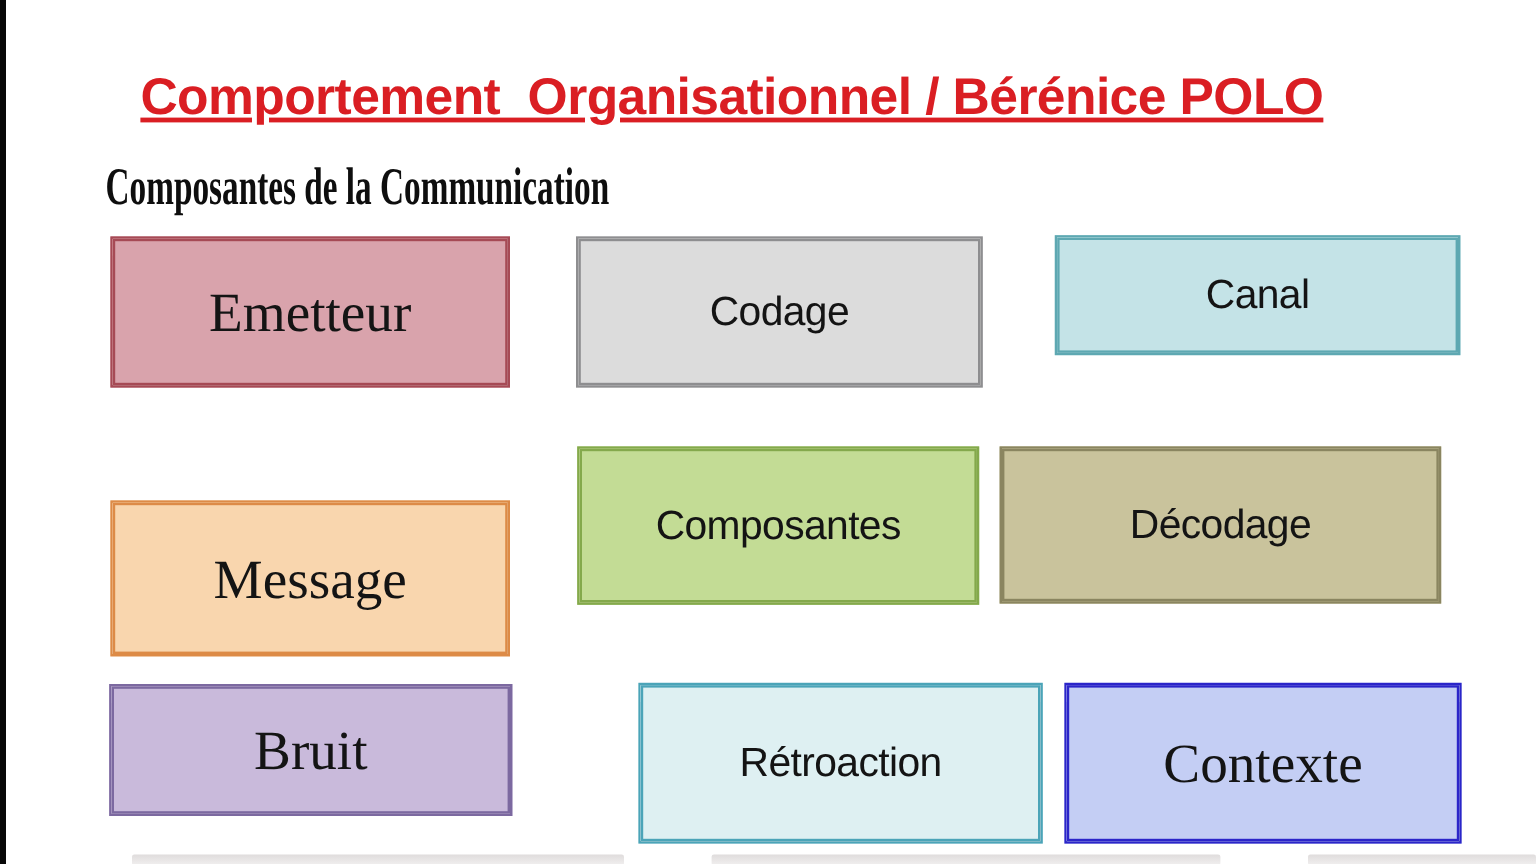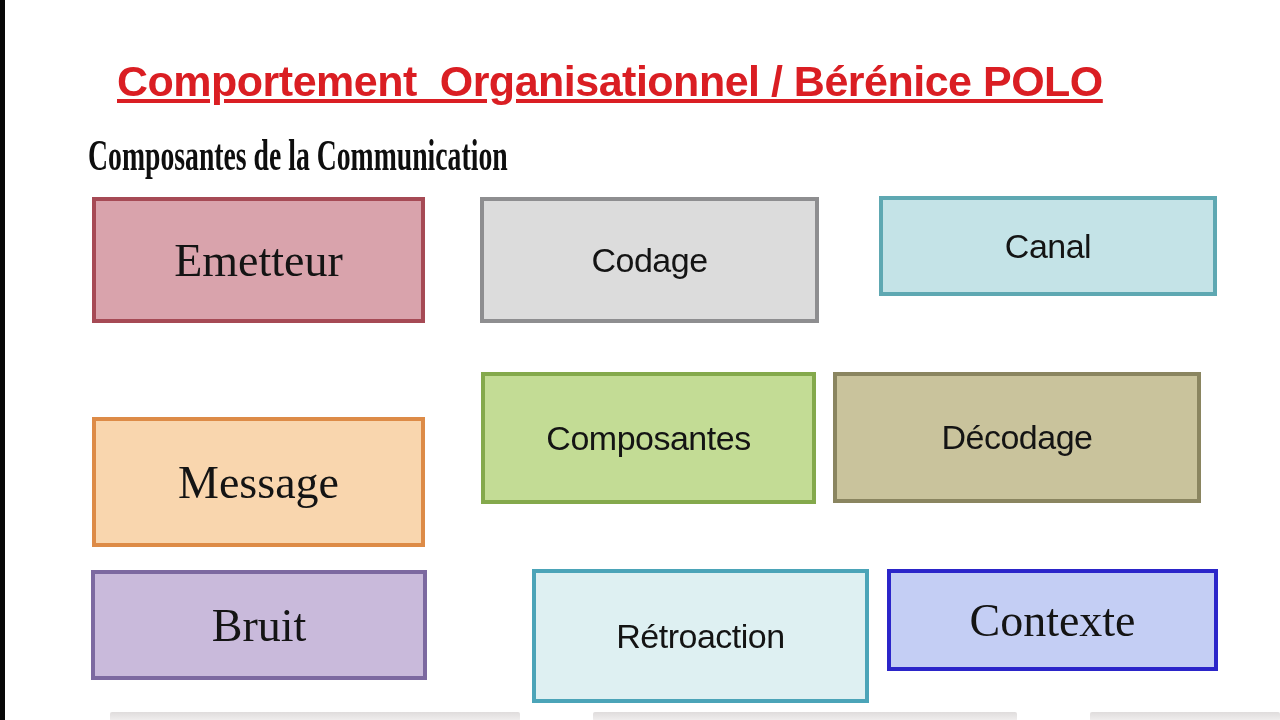--- a/index.html
+++ b/index.html
@@ -50,21 +50,21 @@
 
   
   .b1{left:92px; top:197px;width:333px;height:126px;}
   .b2{left:480px;top:197px;width:339px;height:126px;}
   .b3{left:879px;top:196px;width:338px;height:100px;}
   .b4{left:92px; top:372px;width:333px;height:130px;margin-top:45px;}
   .b5{left:481px;top:372px;width:335px;height:132px;}
   .b6{left:833px;top:372px;width:368px;height:131px;}
   .b7{left:91px; top:570px;width:336px;height:110px;}
   .b8{left:491px;top:569px;width:337px;height:134px;margin-left:41px;}
-  .b9{left:887px;top:569px;width:331px;height:102px;}
+  .b9{left:887px;top:569px;width:331px;height:134px;}
 
   
   .shadow-strip{
     position:absolute;top:712px;height:9px;border-radius:2px;
     background:linear-gradient(#dfdcdc,#f1efef);
   }
   .s1{left:110px;width:410px;}
   .s2{left:593px;width:424px;}
   .s3{left:1090px;width:190px;}
 </style>

